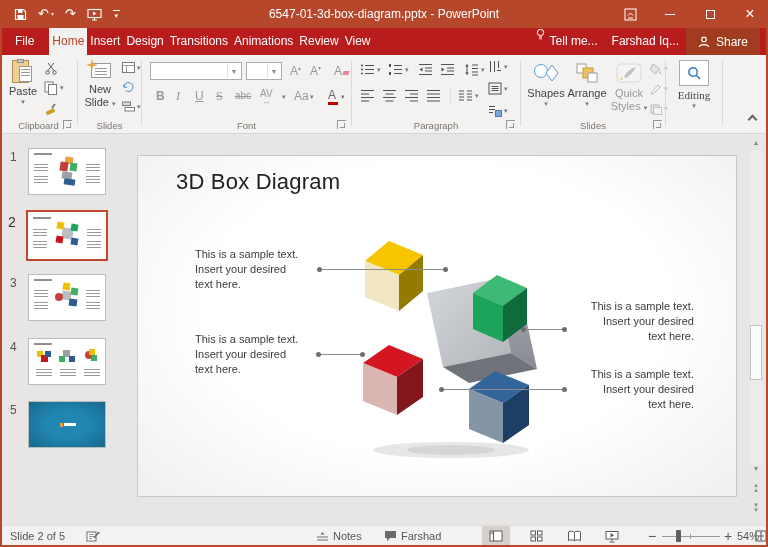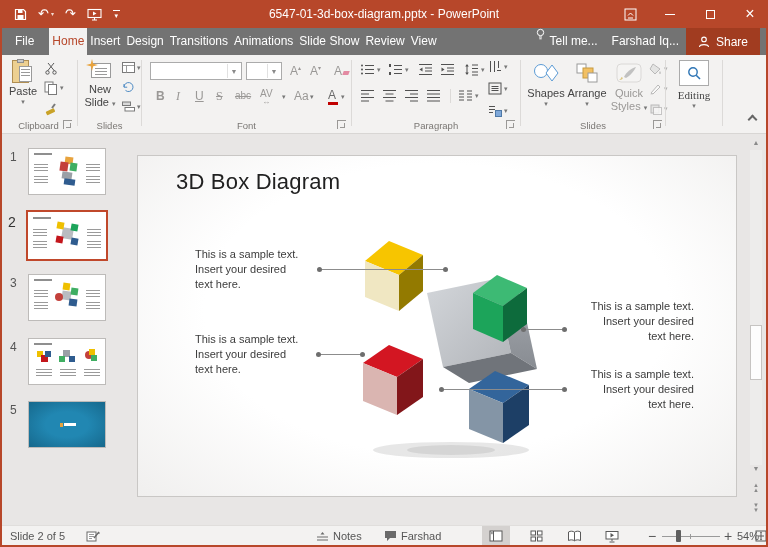--- a/index.html
+++ b/index.html
@@ -17,21 +17,21 @@
   .qat { position:absolute; left:14px; top:0; height:28px; display:flex; align-items:center; gap:11px; }
   .qat .qbtn { display:flex; align-items:center; color:#fff; font-size:13px; line-height:28px; cursor:default; }
   .qat .mini-arrow { font-size:6px; margin-left:2px; color:#F3D9D0; }
   #title-text { position:absolute; left:0; right:0; top:0; text-align:center; font-size:12px; line-height:28px; color:#fff; }
   .wincontrols { position:absolute; right:10px; top:0; height:28px; display:flex; align-items:center; gap:24px; }
   .wc { color:#fff; display:flex; align-items:center; justify-content:center; width:16px; height:16px; font-size:14px; }
   .wc .maxbox { width:9px; height:9px; border:1px solid #fff; display:block; }
   .wc .minbar { width:10px; height:1px; background:#fff; display:block; }
 
   
-  #tabrow { position:absolute; left:0; top:28px; width:768px; height:27px; background:#737373; display:flex; align-items:stretch; }
+  #tabrow { position:absolute; left:0; top:28px; width:768px; height:27px; background:#b91c1c; display:flex; align-items:stretch; }
   .tab { color:#fff; font-size:12px; line-height:27px; padding:0 3px; white-space:nowrap; }
   .tab.file { padding:0 15px; }
   .tab.active { background:#F3F2F1; color:#B7472A; }
   #tabrow .spacer { flex:1; }
   .tab-extra { color:#fff; font-size:12px; line-height:27px; padding:0 7px; display:flex; align-items:flex-start; gap:5px; white-space:nowrap; }
   #share-btn { background:#A13C20; padding:0 12px; display:flex; align-items:center; gap:6px; color:#fff; font-size:12px; margin-right:8px; }
 
   
   #ribbon { position:absolute; left:0; top:55px; width:768px; height:79px; background:#F3F2F1; border-bottom:1px solid #D8D6D4; font-size:11px; color:#444; }
   .grp { position:absolute; top:0; height:78px; }
@@ -139,21 +139,20 @@
     </div>
   </div>
 
   <div id="tabrow">
     <span class="tab file">File</span>
     <span class="tab active">Home</span>
     <span class="tab">Insert</span>
     <span class="tab">Design</span>
     <span class="tab">Transitions</span>
     <span class="tab">Animations</span>
-    <span class="tab">Slide Show</span>
     <span class="tab">Review</span>
     <span class="tab">View</span>
     <span class="spacer"></span>
     <span class="tab-extra">
       <svg class="ic" width="9" height="13" viewBox="0 0 9 13">
           <circle cx="4.5" cy="4.5" r="3.2" fill="none" stroke="#fff"></circle>
           <path d="M3 9 h3 M3.3 10.8 h2.4" stroke="#fff"></path>
         </svg>
       <span>Tell me...</span>
     </span>

